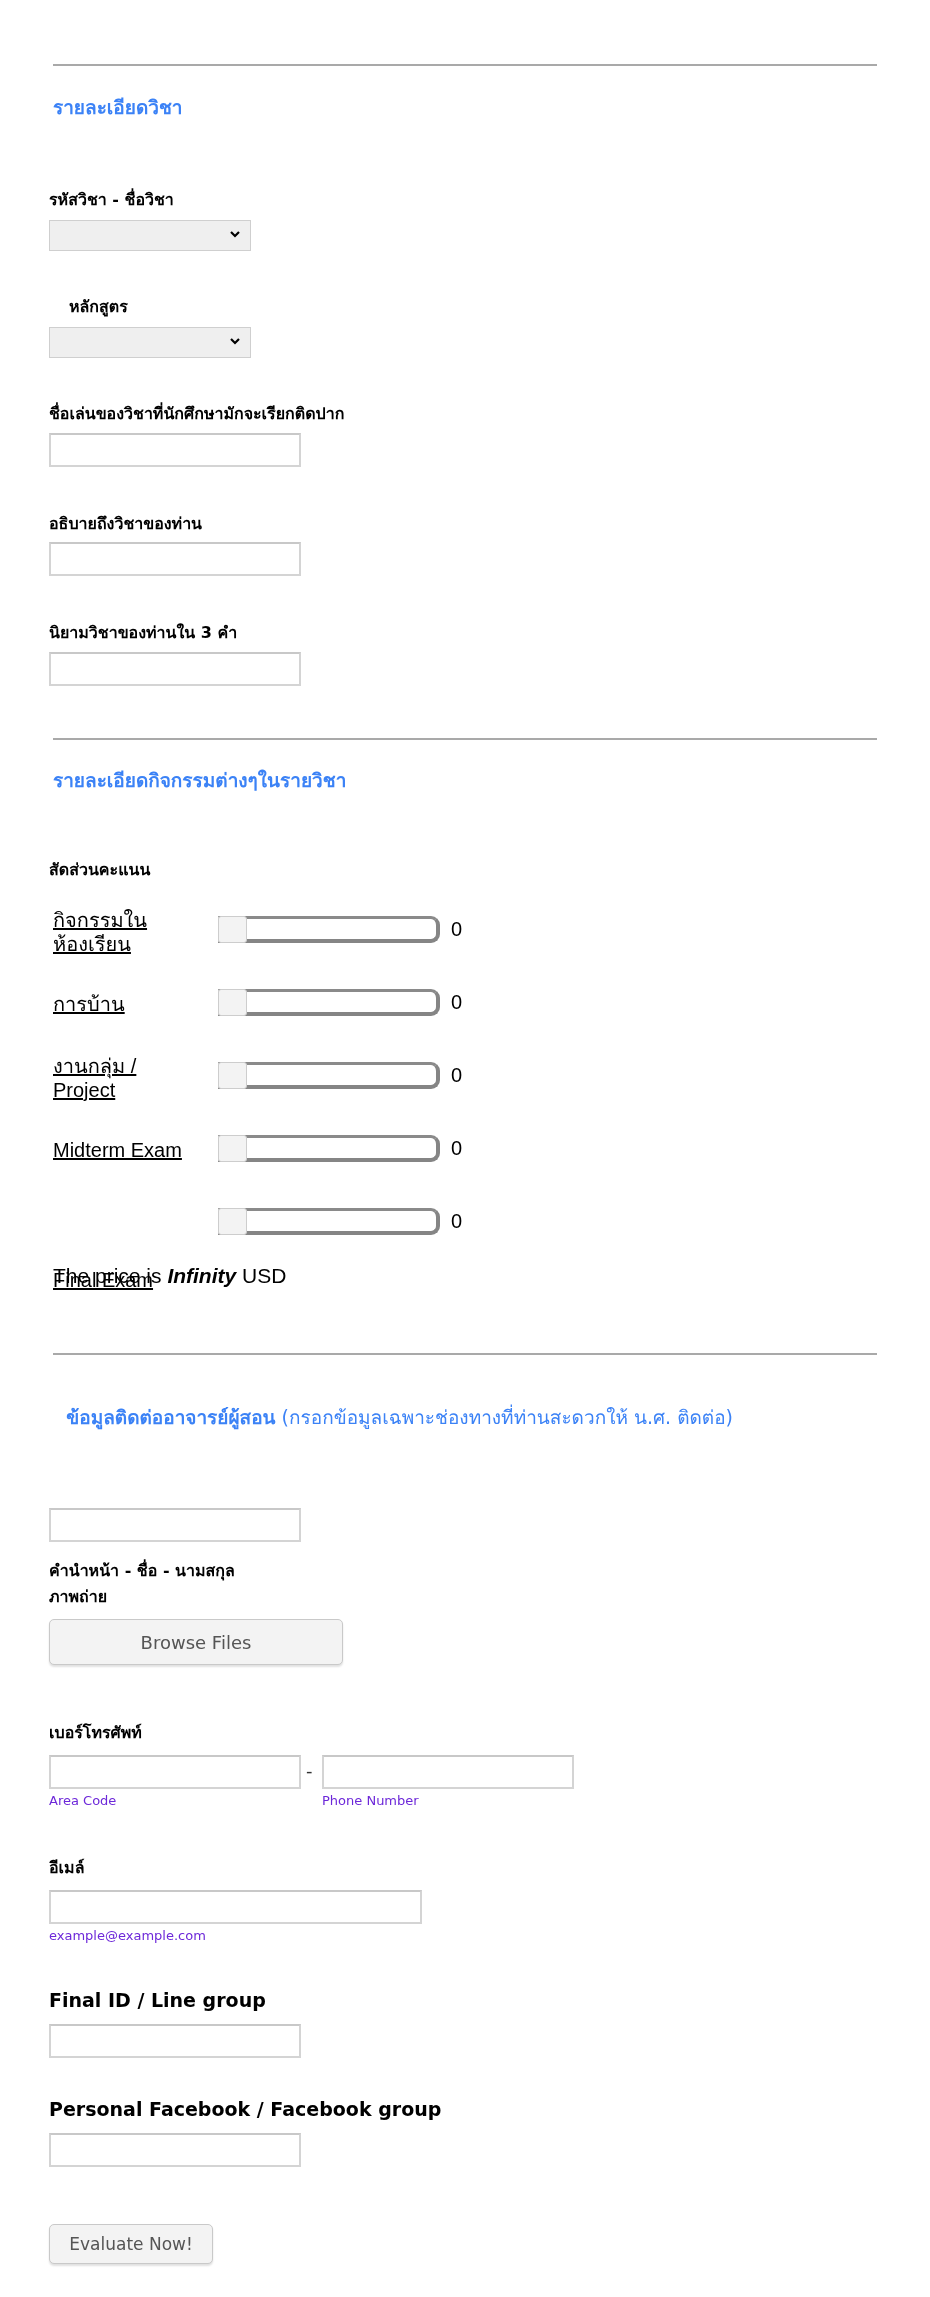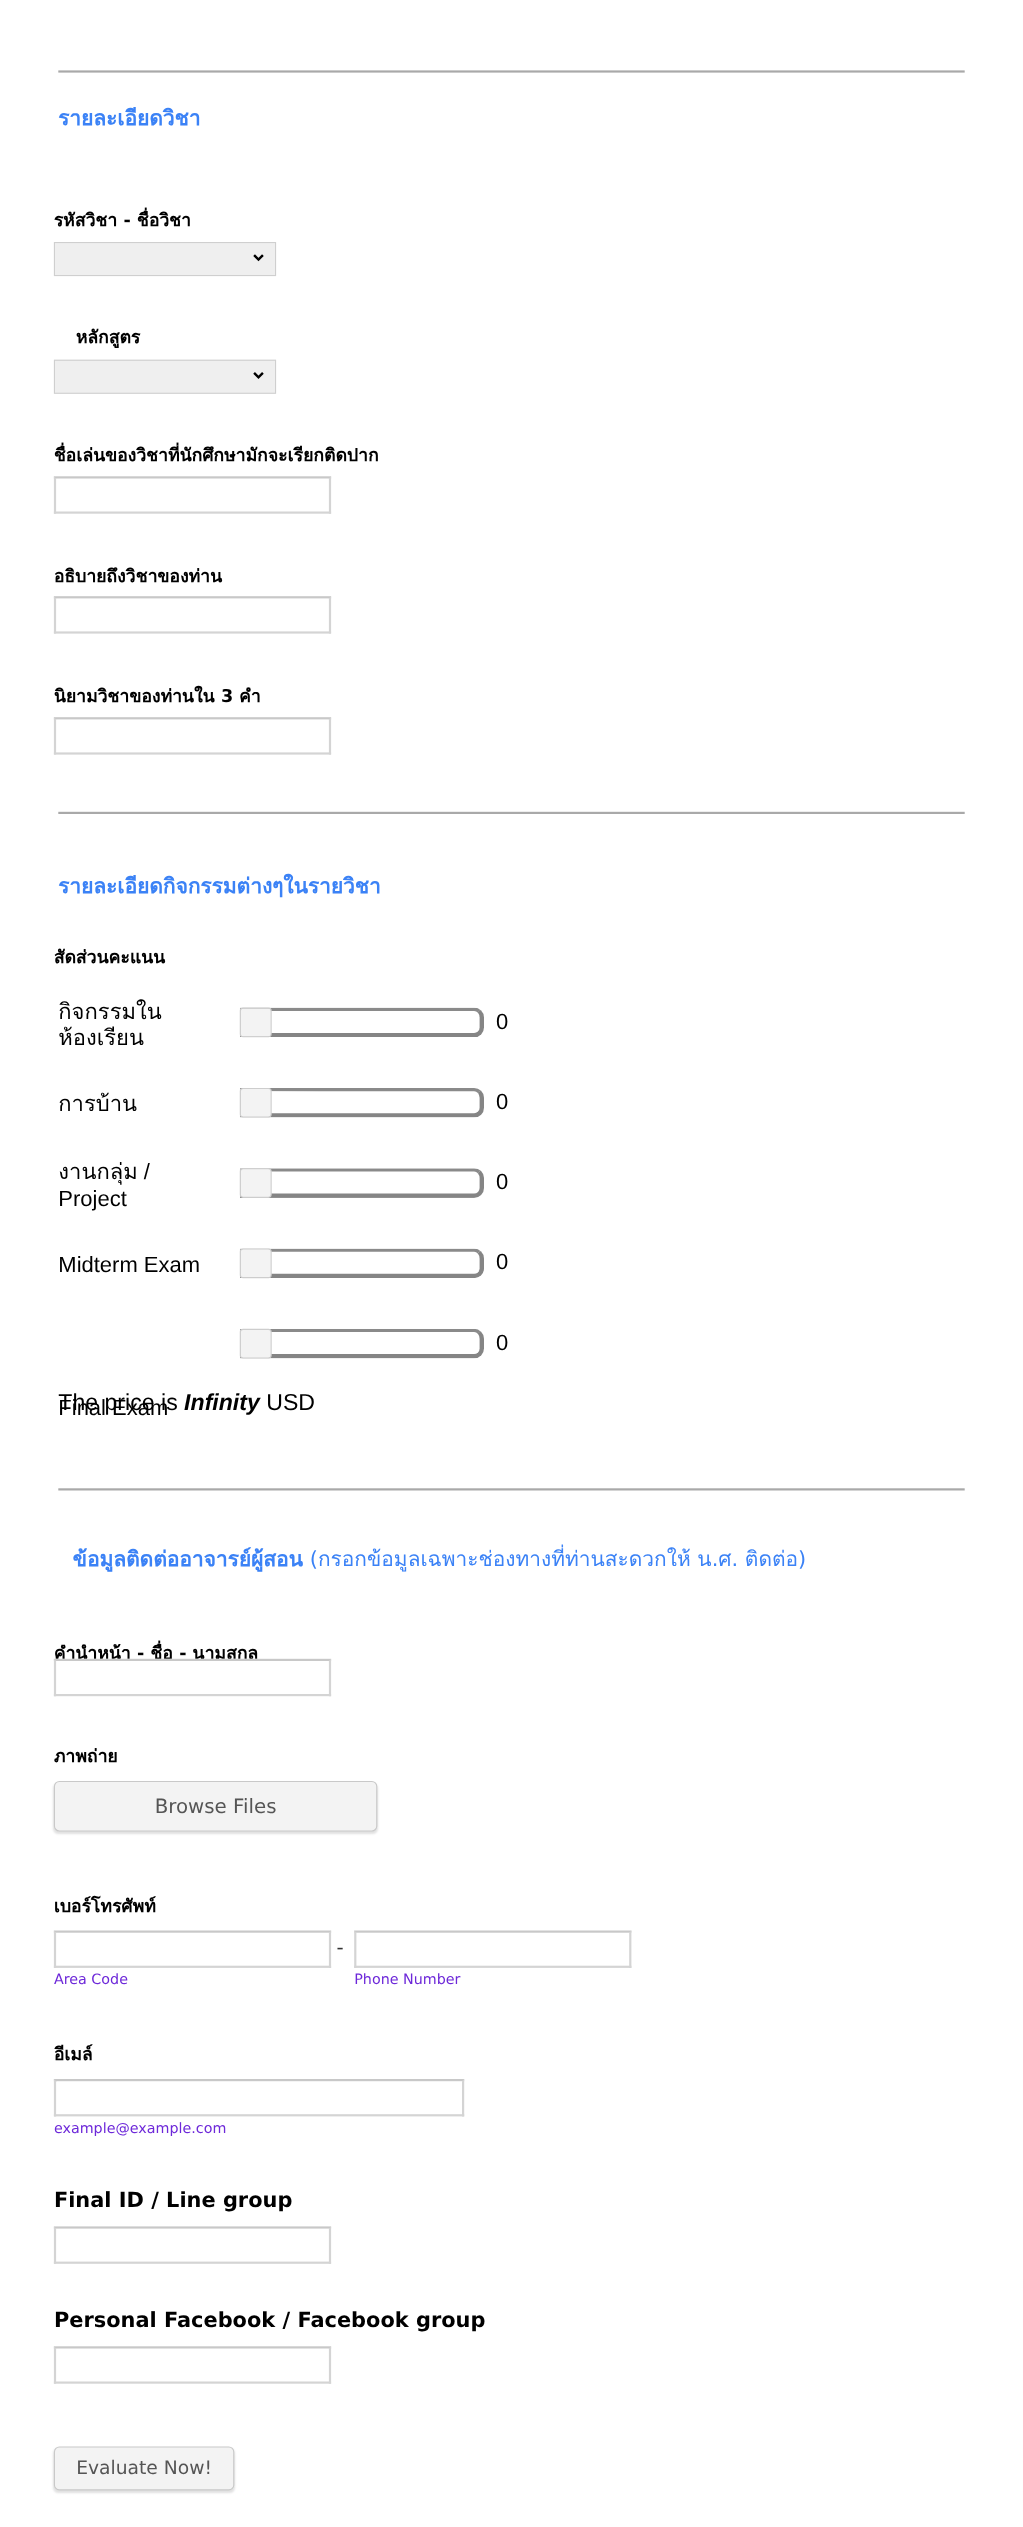--- a/index.html
+++ b/index.html
@@ -6,21 +6,21 @@
   html, body { margin: 0; padding: 0; background: #ffffff; }
   body { width: 930px; height: 2297px; position: relative; font-family: "DejaVu Sans", sans-serif; color: #000; overflow: hidden; }
   .rule { position: absolute; left: 53px; width: 824px; height: 0; border-top: 2px solid #a9a9a9; }
   .section-title { position: absolute; left: 53px; font-size: 19px; font-weight: bold; color: #3b82f6; font-family: "DejaVu Sans", sans-serif; }
   .section-title .sub { font-weight: normal; }
   .label { position: absolute; left: 49px; font-size: 16px; font-weight: bold; color: #000; }
   .select { position: absolute; left: 49px; width: 202px; height: 31px; background: #efefef; border: 1px solid #cfcfcf; }
   .select .chev { position: absolute; right: 8px; top: 6px; width: 14px; height: 14px; }
   .input { position: absolute; left: 49px; width: 252px; height: 34px; background: #fff; border: 2px solid #d4d4d4; border-top-color: #c8c8c8; }
   .sub-label { position: absolute; font-size: 13px; color: #6d28d9; }
-  .slider-row-label { position: absolute; left: 53px; font-family: "Liberation Sans", sans-serif; font-size: 20px; color: #000; line-height: 24px; }
+  .slider-row-label { position: absolute; left: 53px; font-family: "Liberation Sans", sans-serif; font-size: 20px; color: #000; line-height: 24px; text-decoration: underline; }
   .slider { position: absolute; left: 218px; width: 222px; height: 27px; border-radius: 0 9px 9px 0; background: #fff; border: 1px solid #cfcfcf; border-right: 4px solid #858585; border-bottom: 4px solid #858585; border-top: 3px solid #8a8a8a; }
   .slider .thumb { position: absolute; left: -1px; top: -3px; width: 29px; height: 27px; background: #f3f3f3; border: 1px solid #cdcdcd; border-radius: 3px; }
   .slider-value { position: absolute; left: 451px; font-family: "Liberation Sans", sans-serif; font-size: 20px; color: #000; }
   .price { position: absolute; left: 53px; font-family: "Liberation Sans", sans-serif; font-size: 21px; color: #000; }
   .price b { font-weight: bold; font-style: italic; }
   .btn { position: absolute; left: 49px; background: #f3f3f3; border: 1px solid #c9c9c9; border-radius: 5px; box-shadow: 0 2px 2px rgba(0,0,0,0.12); color: #555; font-family: "DejaVu Sans", sans-serif; display: flex; align-items: center; justify-content: center; }
   .dash { position: absolute; left: 306px; font-size: 18px; color: #333; }
 </style>
 </head>
 <body>
@@ -47,21 +47,21 @@
 <div class="label" style="top:401px;">ชื่อเล่นของวิชาที่นักศึกษามักจะเรียกติดปาก</div>
 <div class="input" style="top:433px;"></div>
 
 <div class="label" style="top:511px;">อธิบายถึงวิชาของท่าน</div>
 <div class="input" style="top:542px;"></div>
 
 <div class="label" style="top:620px;">นิยามวิชาของท่านใน 3 คำ</div>
 <div class="input" style="top:652px;"></div>
 
 <div class="rule" style="top:738px;"></div>
-<div class="section-title" style="top:790px;">
+<div class="section-title" style="top:765px;">
   <span>รายละเอียดกิจกรรมต่างๆในรายวิชา</span>
 </div>
 
 <div class="label" style="top:857px;">สัดส่วนคะแนน</div>
 
 <div class="slider-row-label" style="top:908px; width:110px;">กิจกรรมใน ห้องเรียน</div>
 <div class="slider" style="top:916px;">
   <div class="thumb"></div>
 </div>
 <div class="slider-value" style="top:918px;">0</div>
@@ -92,21 +92,21 @@
 
 <div class="price" style="top:1264px;">
   <span>The price is </span><b>Infinity</b><span> USD</span>
 </div>
 
 <div class="rule" style="top:1353px;"></div>
 <div class="section-title" style="top:1380px; white-space:pre;">
   <span>ข้อมูลติดต่ออาจารย์ผู้สอน</span><span class="sub"> (กรอกข้อมูลเฉพาะช่องทางที่ท่านสะดวกให้ น.ศ. ติดต่อ)</span>
 </div>
 
-<div class="label" style="top:1490px;">คำนำหน้า - ชื่อ - นามสกุล</div>
+<div class="label" style="top:1558px;">คำนำหน้า - ชื่อ - นามสกุล</div>
 <div class="input" style="top:1508px;"></div>
 
 <div class="label" style="top:1584px;">ภาพถ่าย</div>
 <div class="btn" style="top:1619px; width:294px; height:46px; font-size:18px;">Browse Files</div>
 
 <div class="label" style="top:1720px;">เบอร์โทรศัพท์</div>
 <div class="input" style="top:1755px;"></div>
 <div class="dash" style="top:1760px;">-</div>
 <div class="input" style="top:1755px; left:322px;"></div>
 <div class="sub-label" style="top:1793px; left:49px;">Area Code</div>

